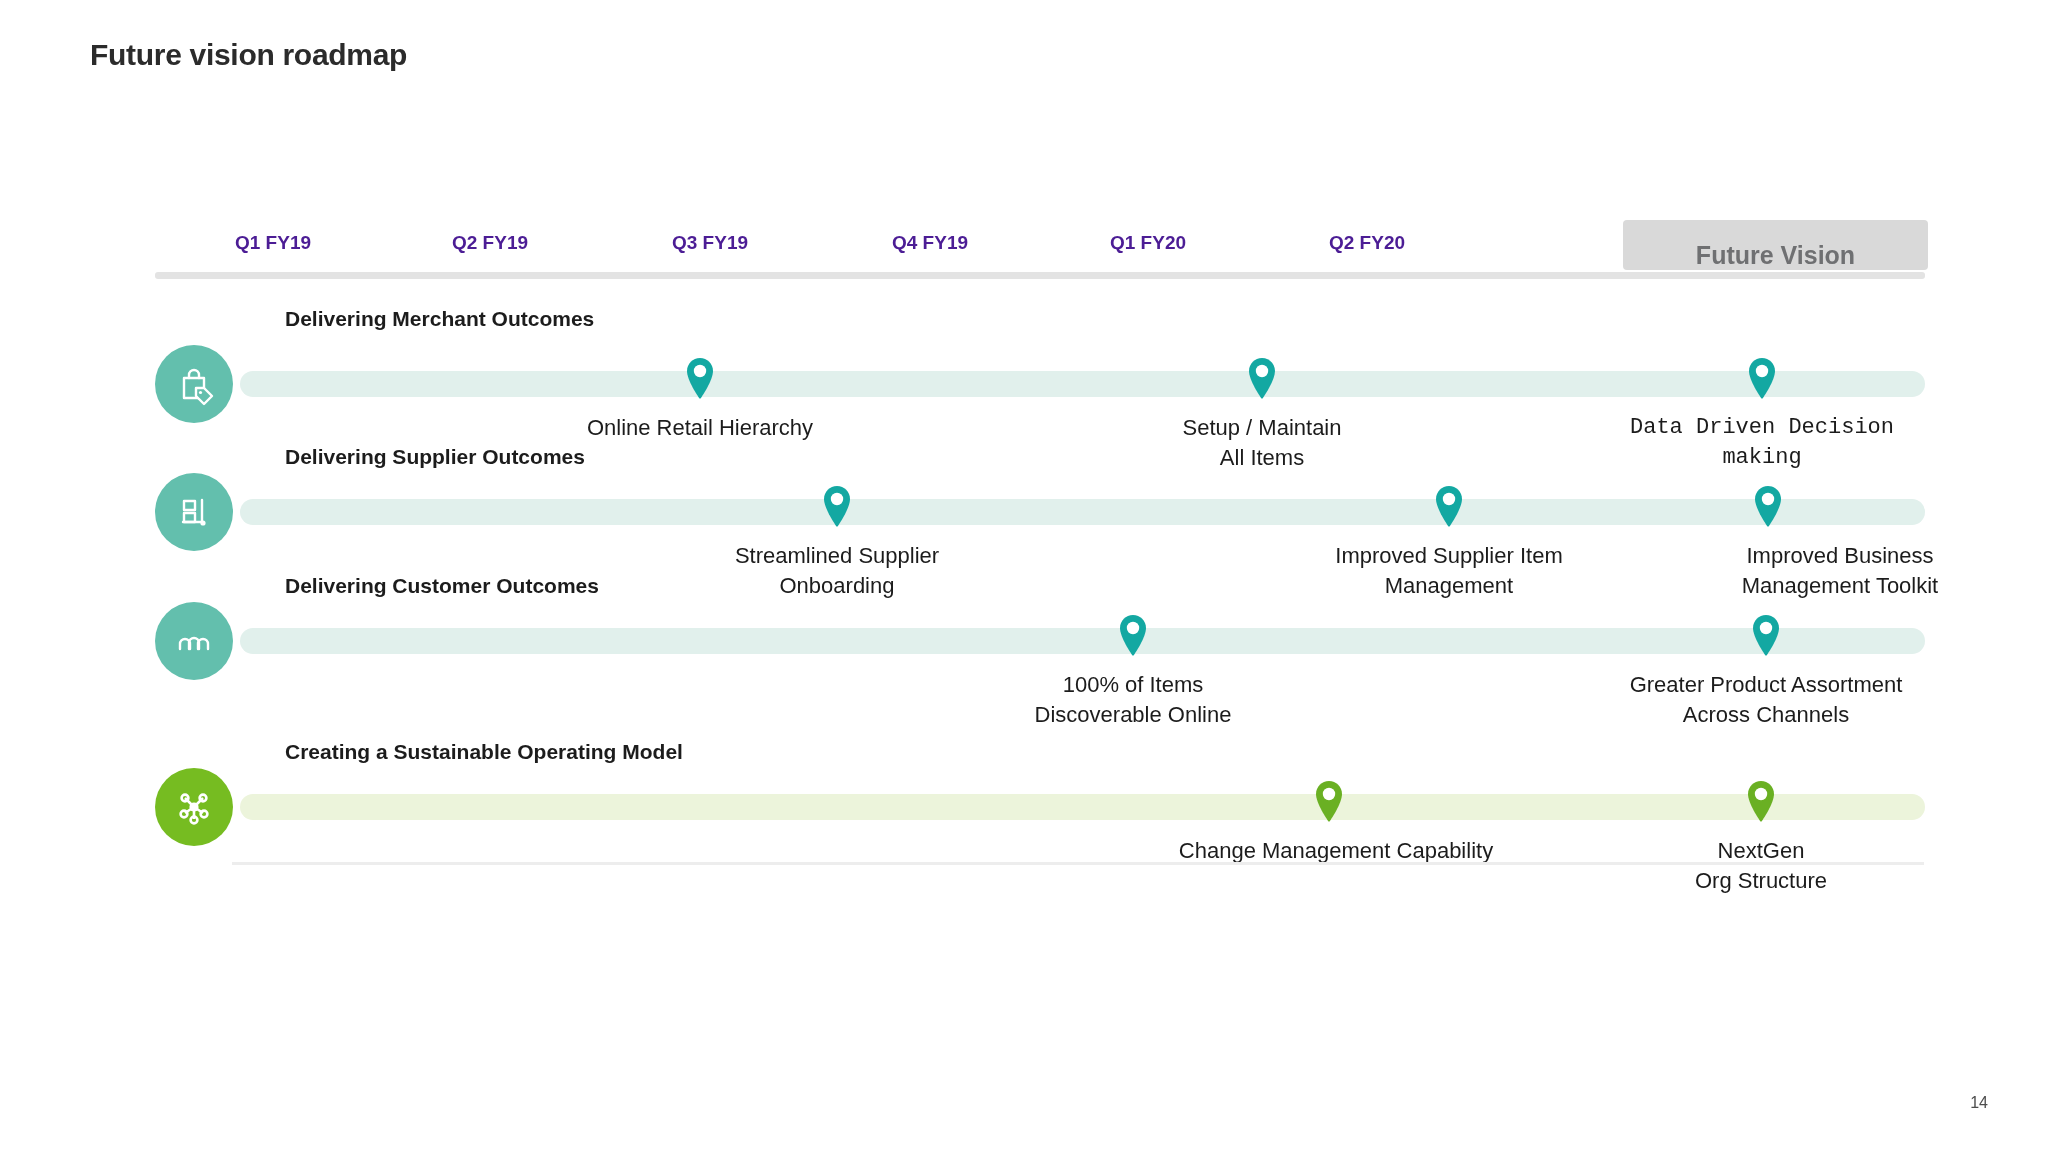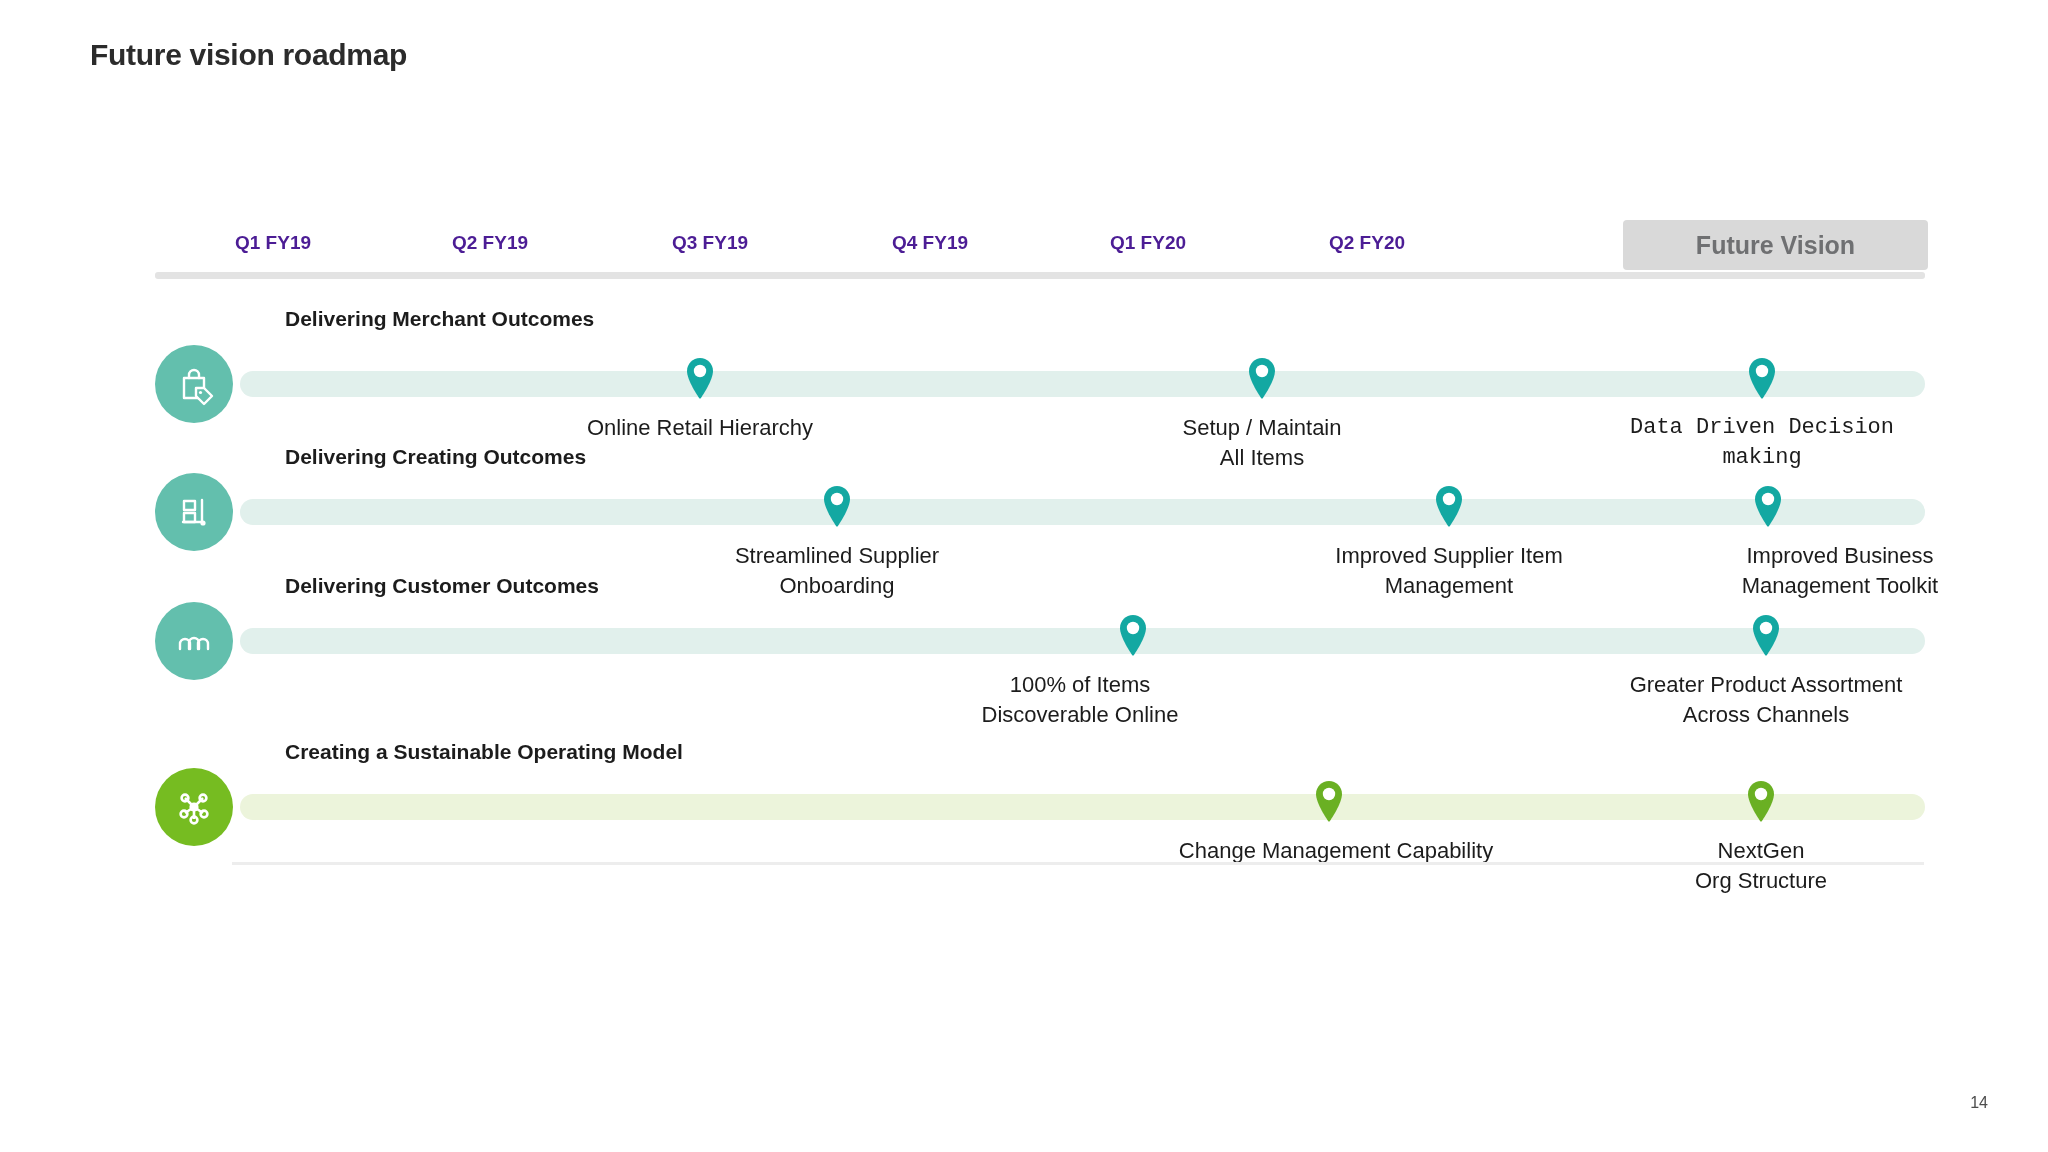--- a/index.html
+++ b/index.html
@@ -54,21 +54,21 @@
   }
   #future-vision-tab {
     position: absolute;
     left: 1468px;
     top: -12px;
     width: 305px;
     height: 50px;
     background: #d9d9d9;
     border-radius: 4px;
     display: flex;
-    align-items: center;
+    align-items: flex-end;
     justify-content: center;
   }
   #future-vision-tab span {
     font-size: 25px;
     font-weight: bold;
     color: #6f7072;
     white-space: nowrap;
   }
 
   
@@ -202,21 +202,21 @@
     </div>
     <div class="swimlane" style="top: 0px;">
       <div class="lane-icon" style="top: 473px; background: rgb(99, 191, 173);">
         <svg viewBox="0 0 44 44" width="44" height="44">
           <rect fill="none" stroke="#ffffff" stroke-width="2.4" stroke-linecap="round" stroke-linejoin="round" x="12" y="11" width="11" height="9"></rect>
           <rect fill="none" stroke="#ffffff" stroke-width="2.4" stroke-linecap="round" stroke-linejoin="round" x="12" y="23" width="11" height="9"></rect>
           <path fill="none" stroke="#ffffff" stroke-width="2.4" stroke-linecap="round" stroke-linejoin="round" d="M30 10 v22 h-19"></path>
           <circle cx="31" cy="33" r="2.6" fill="#ffffff"></circle>
         </svg>
       </div>
-      <div class="lane-title" style="top: 445px;">Delivering Creating Outcomes</div>
+      <div class="lane-title" style="top: 445px;">Delivering Supplier Outcomes</div>
       <div class="lane-bar teal" style="top: 499px;"></div>
       <div class="pin" style="left: 837px; top: 485px;">
         <svg viewBox="0 0 30 42">
           <path fill="#13a8a2" d="M15 1 C7.8 1 2 6.8 2 14 c0 9.2 11 25.5 12.3 27.2 a0.9 0.9 0 0 0 1.4 0 C17 39.5 28 23.2 28 14 28 6.8 22.2 1 15 1 z"></path>
           <circle cx="15" cy="14" r="6.2" fill="#ffffff"></circle>
         </svg>
       </div>
       <div class="milestone-label" style="left: 837px; top: 541px;">Streamlined Supplier
 Onboarding</div>
       <div class="pin" style="left: 1449px; top: 485px;">
@@ -245,21 +245,21 @@
         </svg>
       </div>
       <div class="lane-title" style="top: 574px;">Delivering Customer Outcomes</div>
       <div class="lane-bar teal" style="top: 628px;"></div>
       <div class="pin" style="left: 1133px; top: 614px;">
         <svg viewBox="0 0 30 42">
           <path fill="#13a8a2" d="M15 1 C7.8 1 2 6.8 2 14 c0 9.2 11 25.5 12.3 27.2 a0.9 0.9 0 0 0 1.4 0 C17 39.5 28 23.2 28 14 28 6.8 22.2 1 15 1 z"></path>
           <circle cx="15" cy="14" r="6.2" fill="#ffffff"></circle>
         </svg>
       </div>
-      <div class="milestone-label" style="left: 1080px; top: 670px; text-align: center;">100% of Items
+      <div class="milestone-label" style="left: 1133px; top: 670px; text-align: center;">100% of Items
 Discoverable Online</div>
       <div class="pin" style="left: 1766px; top: 614px;">
         <svg viewBox="0 0 30 42">
           <path fill="#13a8a2" d="M15 1 C7.8 1 2 6.8 2 14 c0 9.2 11 25.5 12.3 27.2 a0.9 0.9 0 0 0 1.4 0 C17 39.5 28 23.2 28 14 28 6.8 22.2 1 15 1 z"></path>
           <circle cx="15" cy="14" r="6.2" fill="#ffffff"></circle>
         </svg>
       </div>
       <div class="milestone-label" style="left: 1766px; top: 670px;">Greater Product Assortment
 Across Channels</div>
     </div>

